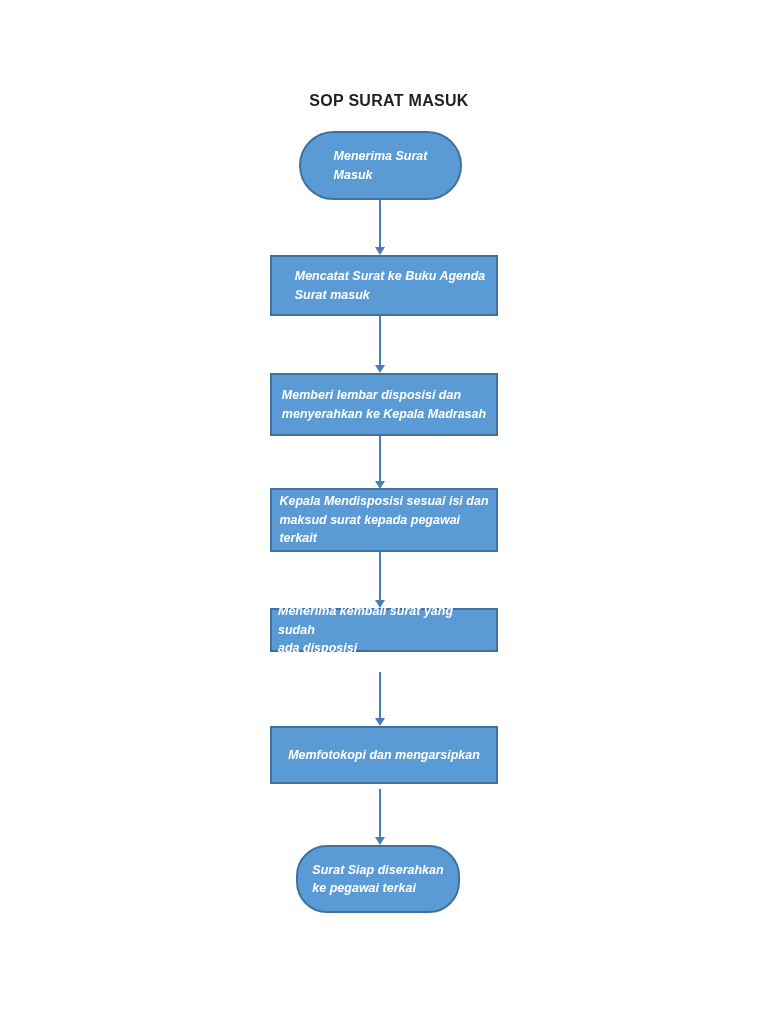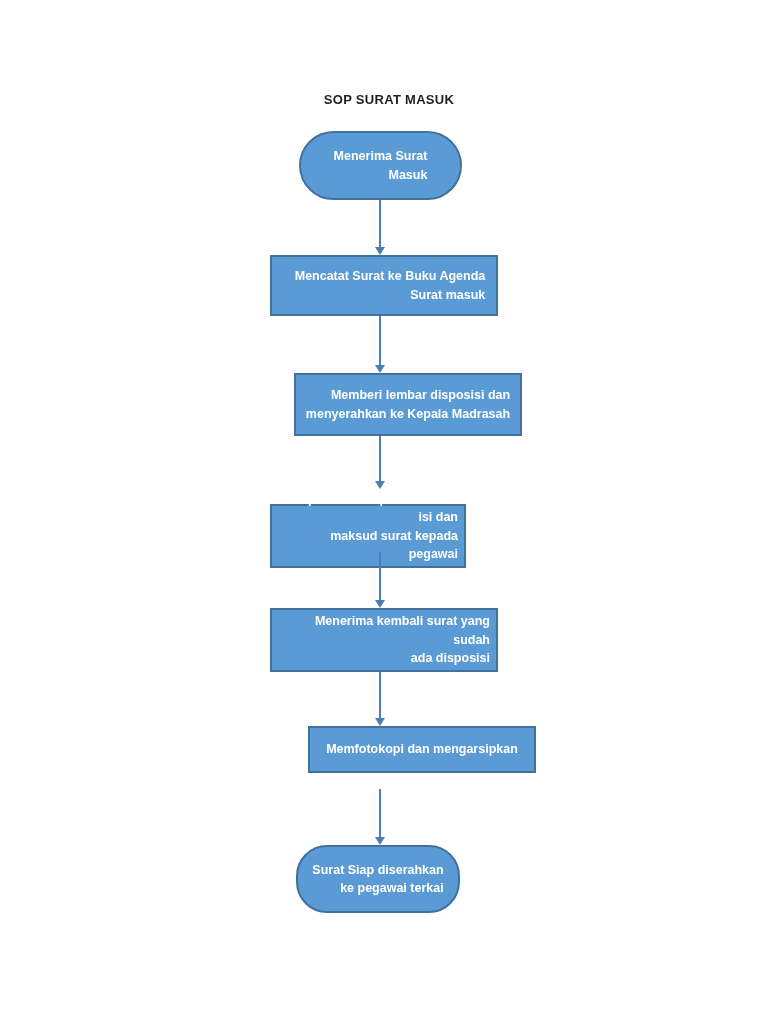--- a/index.html
+++ b/index.html
@@ -11,45 +11,46 @@
     --page-bg:#ffffff;
   }
   *{margin:0;padding:0;box-sizing:border-box;}
   html,body{width:768px;height:1024px;overflow:hidden;}
   body{background:var(--page-bg);font-family:"Liberation Sans",sans-serif;}
   .page{position:relative;width:768px;height:1024px;background:var(--page-bg);}
 
   .doc-title{
     position:absolute;top:92px;left:0;width:768px;
     text-align:center;padding-left:10px;
-    font-size:13px;font-weight:700;letter-spacing:0.3px;
+    font-size:16px;font-weight:700;letter-spacing:0.3px;
     color:var(--title-text);
   }
 
   .node{
     position:absolute;
     background:var(--node-fill);
     border:2px solid var(--node-border);
     display:flex;align-items:center;justify-content:center;
-    text-align:right;
+    text-align:left;
+    font-style:italic;
   }
   .node-label{
     white-space:pre-line;
     color:var(--node-text);
     font-size:12.5px;font-weight:700;line-height:18.5px;
     padding:0 6px;
   }
   .stadium{border-radius:40px;}
 
   .n1{left:299px;top:131px;width:163px;height:69px;border-radius:35px;}
   .n2{left:270px;top:255px;width:228px;height:61px;padding-left:12px;}
-  .n3{left:270px;top:373px;width:228px;height:63px;margin-left:24px;}
-  .n4{left:270px;top:504px;width:196px;height:64px;}
-  .n5{left:270px;top:608px;width:228px;height:64px;}
-  .n6{left:270px;top:726px;width:228px;height:47px;margin-left:38px;}
+  .n3{left:270px;top:373px;width:228px;height:63px;}
+  .n4{left:270px;top:488px;width:228px;height:64px;}
+  .n5{left:270px;top:608px;width:228px;height:44px;}
+  .n6{left:270px;top:726px;width:228px;height:58px;}
   .n7{left:296px;top:845px;width:164px;height:68px;border-radius:31px;}
 
   .arrow{
     position:absolute;left:379px;width:2px;
     background:var(--arrow);
   }
   .arrowhead{
     position:absolute;bottom:-8px;left:50%;
     transform:translateX(-50%);
     width:0;height:0;

